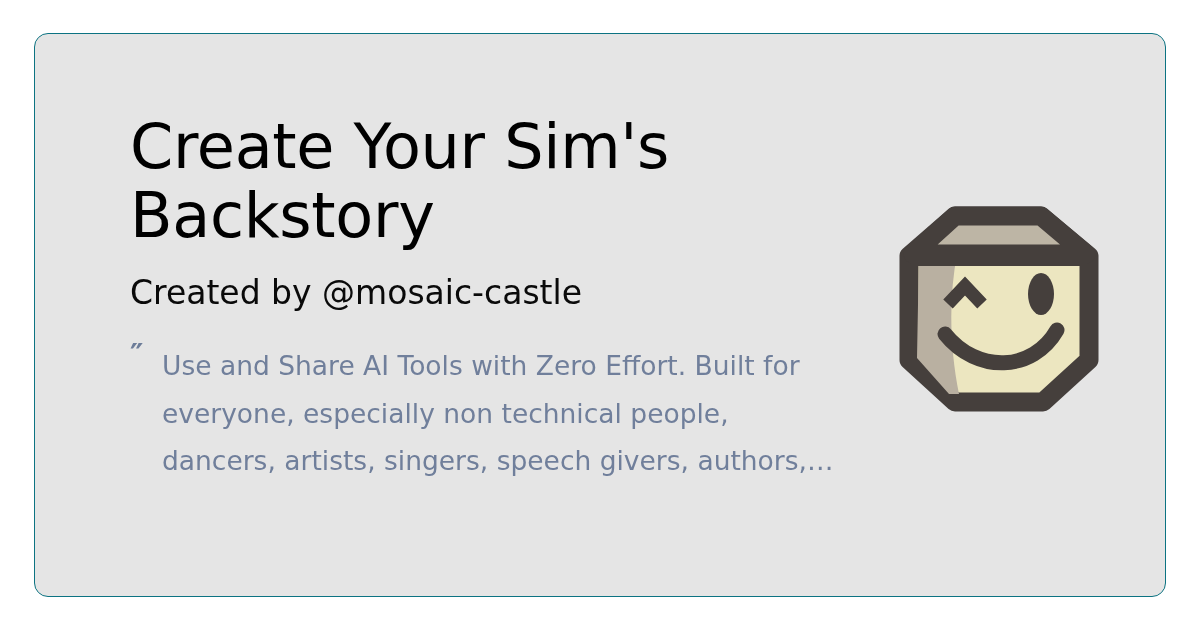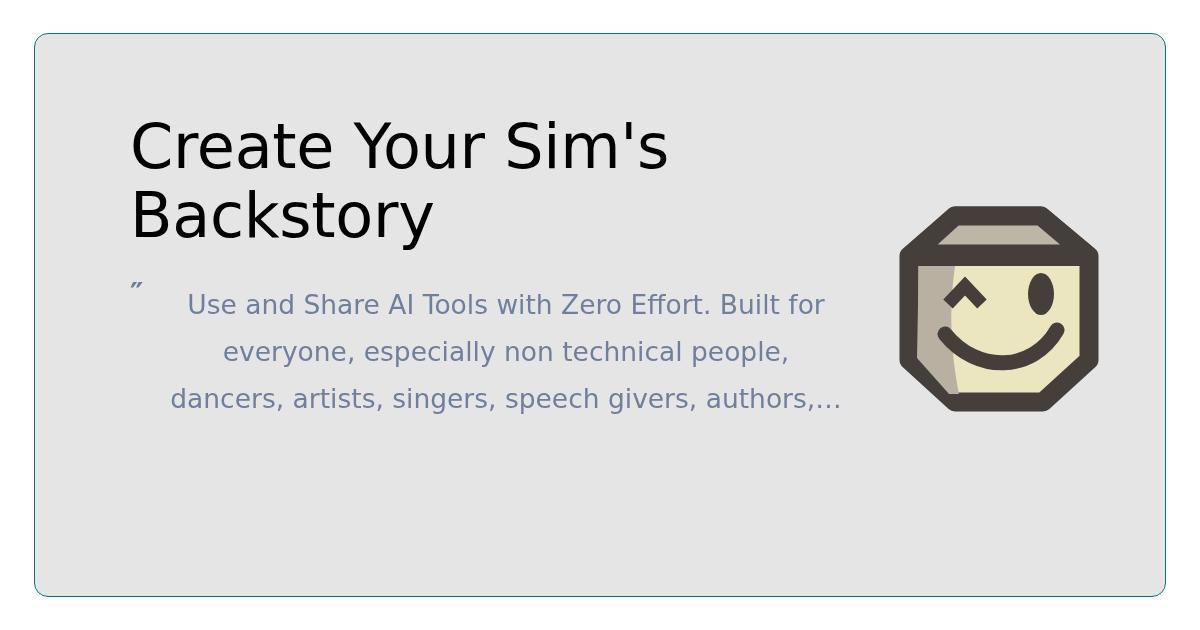--- a/index.html
+++ b/index.html
@@ -87,21 +87,20 @@
     letter-spacing: -1px;
   }
 
   .quote-text {
     font-family: "DejaVu Sans", sans-serif;
     font-size: 26.5px;
     line-height: 1.78;
     font-weight: 400;
     color: #707f9b;
     margin: 0;
-    text-align: center;
   }
 
   .avatar-wrap {
     position: absolute;
     left: 858px;
     top: 160px;
     width: 210px;
     height: 230px;
   }
 
@@ -116,20 +115,21 @@
 
 <div class="page">
 
   <div class="card">
     <div class="card-inner">
 
       <div class="text-col">
 
         <h1 class="title">Create Your Sim's Backstory</h1>
 
+        <div class="subtitle">Created by @mosaic-castle</div>
 
         <div class="quote-block">
           <span class="quote-mark">″</span>
           <p class="quote-text">Use and Share AI Tools with Zero Effort. Built for everyone, especially non technical people, dancers, artists, singers, speech givers, authors,…</p>
         </div>
 
       </div>
 
       <div class="avatar-wrap">
         <svg class="avatar-svg" viewBox="0 0 210 230" xmlns="http://www.w3.org/2000/svg">

